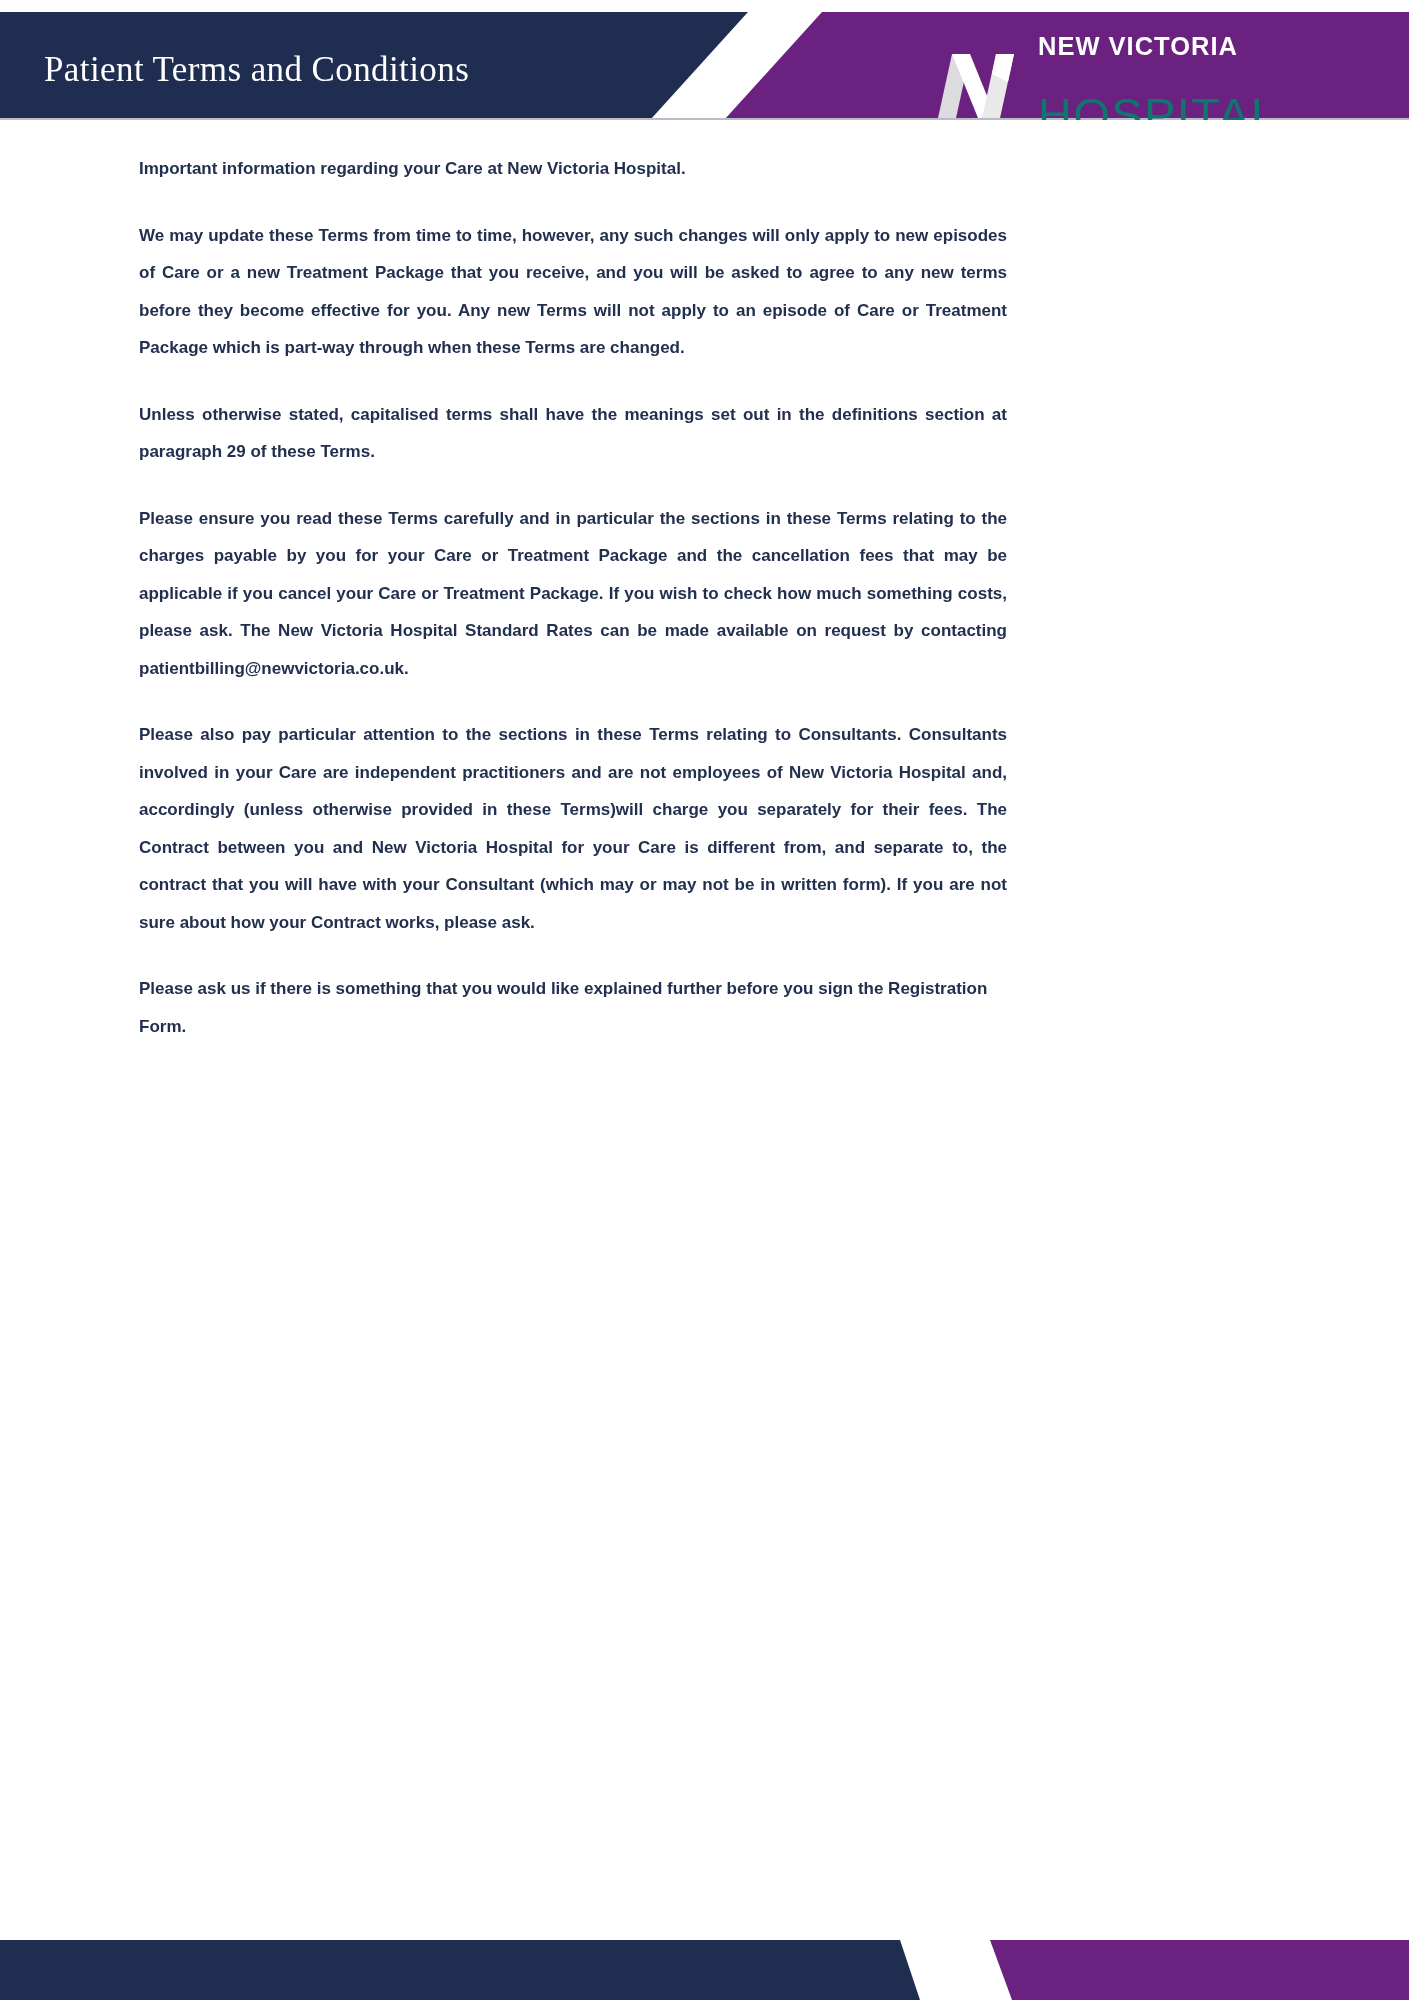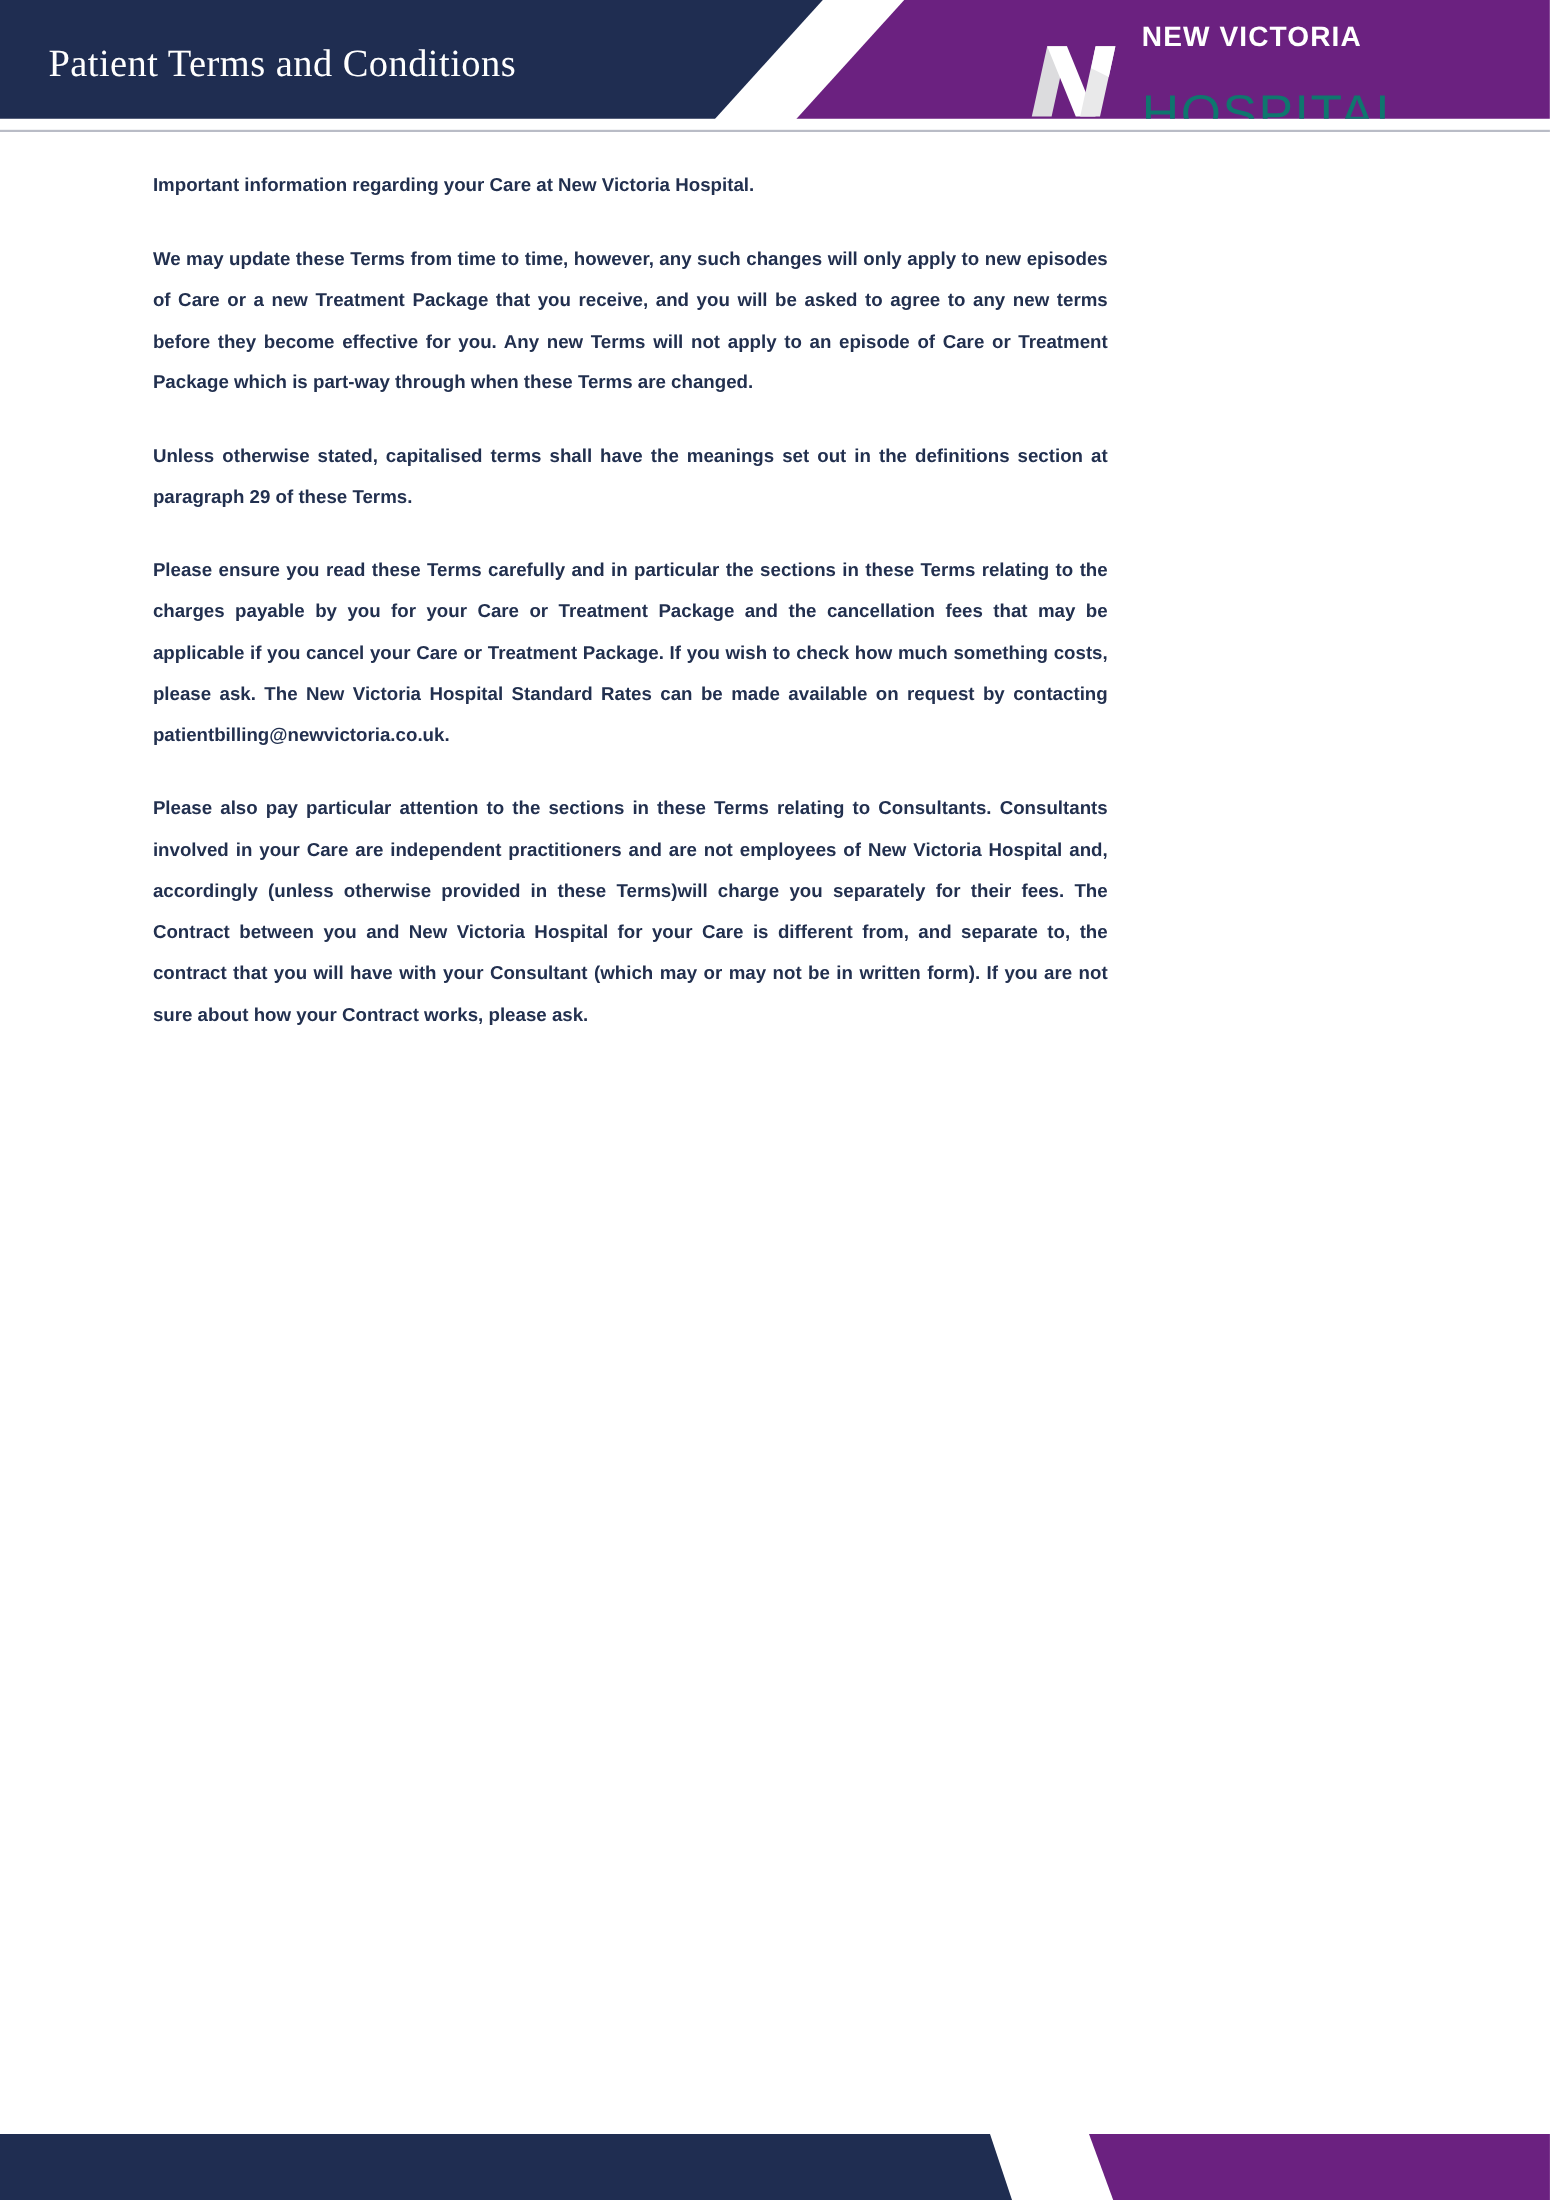--- a/index.html
+++ b/index.html
@@ -12,21 +12,21 @@
     width: 1409px;
     height: 2000px;
     position: relative;
     font-family: "Liberation Sans", "DejaVu Sans", sans-serif;
     overflow: hidden;
   }
 
   
   #header-banner {
     position: absolute;
-    top: 0; left: 0;
+    top: 12px; left: 0;
     width: 1409px;
     height: 108px;
     overflow: hidden;
     text-decoration: underline;
   }
   #header-banner svg.bg {
     position: absolute;
     top: 0; left: 0;
     width: 1409px;
     height: 118px;
@@ -162,20 +162,21 @@
   </div>
 </div>
 <div id="header-underline"></div>
 
 <div id="document-body">
   <p class="para">Important information regarding your Care at New Victoria Hospital.</p>
   <p class="para">We may update these Terms from time to time, however, any such changes will only apply to new episodes of Care or a new Treatment Package that you receive, and you will be asked to agree to any new terms before they become effective for you. Any new Terms will not apply to an episode of Care or Treatment Package which is part-way through when these Terms are changed.</p>
   <p class="para">Unless otherwise stated, capitalised terms shall have the meanings set out in the definitions section at paragraph 29 of these Terms.</p>
   <p class="para">Please ensure you read these Terms carefully and in particular the sections in these Terms relating to the charges payable by you for your Care or Treatment Package and the cancellation fees that may be applicable if you cancel your Care or Treatment Package. If you wish to check how much something costs, please ask. The New Victoria Hospital Standard Rates can be made available on request by contacting patientbilling@newvictoria.co.uk.</p>
   <p class="para">Please also pay particular attention to the sections in these Terms relating to Consultants. Consultants involved in your Care are independent practitioners and are not employees of New Victoria Hospital and, accordingly (unless otherwise provided in these Terms)will charge you separately for their fees. The Contract between you and New Victoria Hospital for your Care is different from, and separate to, the contract that you will have with your Consultant (which may or may not be in written form). If you are not sure about how your Contract works, please ask.</p>
+  <p class="para nojust">Please ask us if there is something that you would like explained further before you sign the Registration Form.</p>
 </div>
 
 <div id="footer-banner">
   <svg viewBox="0 0 1409 80" preserveAspectRatio="none">
     <rect x="0" y="0" width="1409" height="80" fill="#ffffff"></rect>
     <polygon points="0,20 900,20 920,80 0,80" fill="#1f2d51"></polygon>
     <polygon points="990,20 1409,20 1409,80 1012,80" fill="#6b2180"></polygon>
   </svg>
 </div>
 

